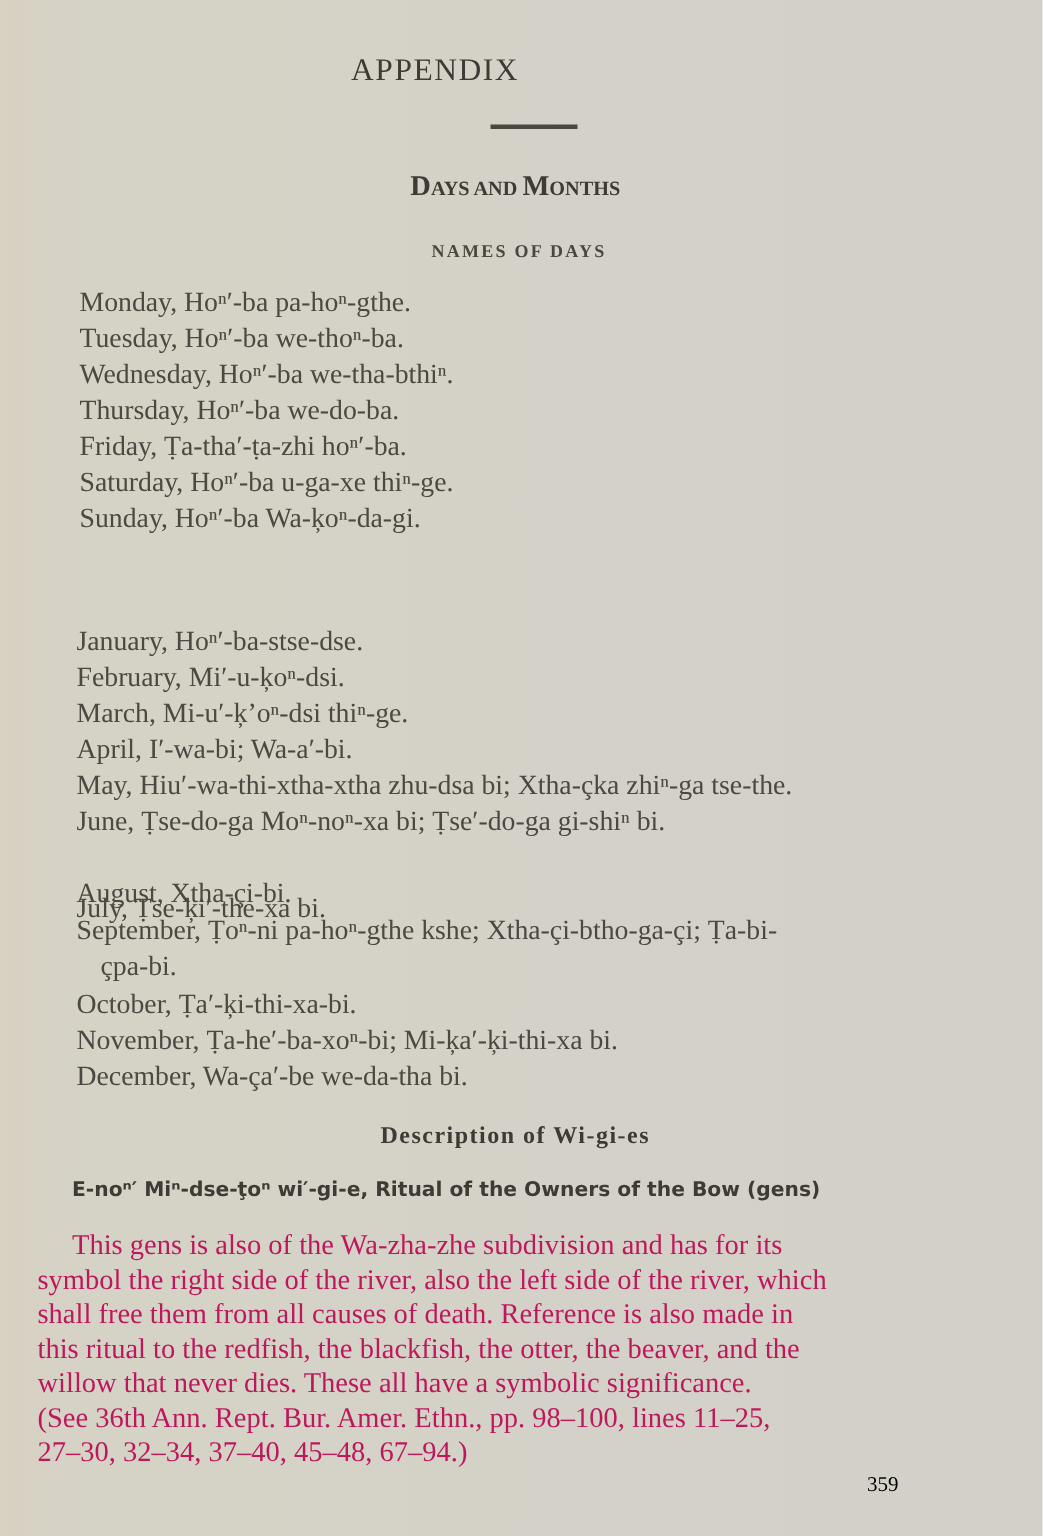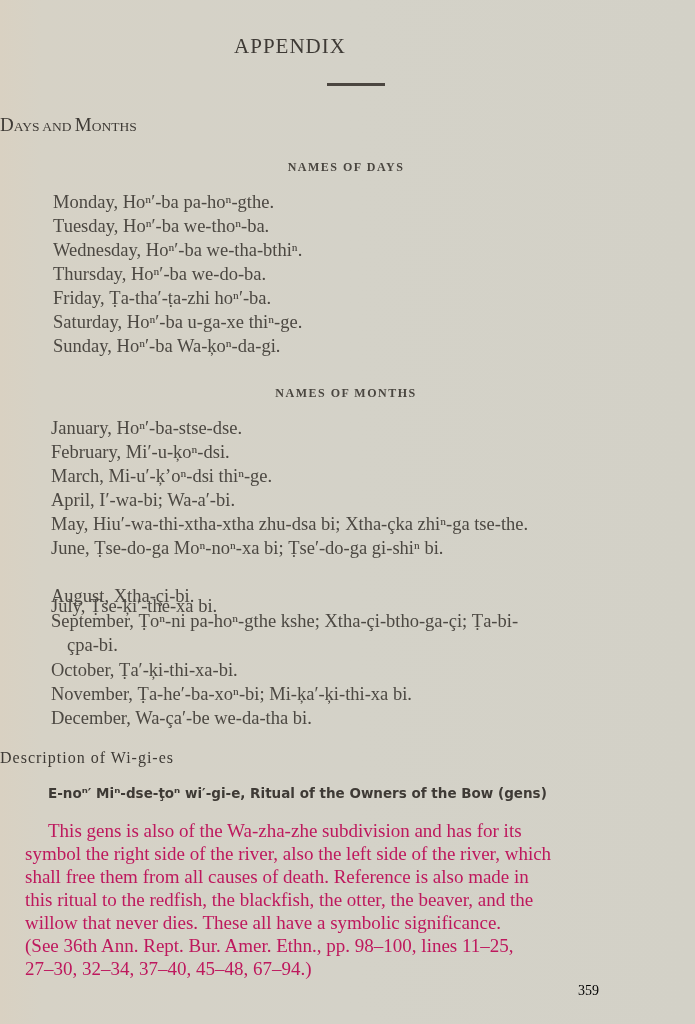--- a/index.html
+++ b/index.html
@@ -7,21 +7,21 @@
     width: 695px; height: 1024px; overflow: hidden;
     background: linear-gradient(90deg, #d9d1c2 0%, #d6d2c6 6%, #d4d2c8 50%, #d3d1c7 100%);
     font-family: "DejaVu Serif", "Liberation Serif", serif;
     color: #4a4640;
     position: relative;
   }
   .page { position: absolute; left: 0; top: 0; width: 695px; height: 1024px; }
   .abs { position: absolute; white-space: nowrap; }
   .appendix-title { left: 0; width: 580px; top: 34px; text-align: center; font-family: "Liberation Serif", serif; font-size: 21px; letter-spacing: 1px; color: #3e3a35; }
   .rule { left: 327px; top: 83px; width: 58px; height: 3px; background: #4b4640; }
-  .section-head { left: 0; width: 687px; font-family: "Liberation Serif", serif; color: #3e3a35; }
+  .section-head { left: 0; width: 687px; text-align: center; font-family: "Liberation Serif", serif; color: #3e3a35; font-weight: bold; }
   .sc-big { font-size: 19px; }
   .sc-small { font-size: 13.5px; text-transform: uppercase; }
   .sub-head { left: 2px; width: 688px; text-align: center; font-family: "Liberation Serif", serif; font-size: 12px; font-weight: bold; letter-spacing: 1.5px; color: #4a4640; }
   .entry { font-family: "Liberation Serif", serif; font-size: 18.5px; color: #4c4842; }
   .ritual-title { left: 48px; top: 785px; font-family: "DejaVu Sans", sans-serif; font-size: 13.5px; font-weight: bold; color: #3e3a35; }
   .para { font-family: "Liberation Serif", serif; font-size: 19px; color: #be185d; }
   .page-number { left: 578px; top: 983px; font-family: "Liberation Serif", serif; font-size: 14px; color: #000000; }
 </style>
 </head>
 <body>
@@ -40,21 +40,20 @@
   <div>
     <div class="abs entry" style="left:53px; top:192px;">Monday, Hoⁿ′-ba pa-hoⁿ-gthe.</div>
     <div class="abs entry" style="left:53px; top:216px;">Tuesday, Hoⁿ′-ba we-thoⁿ-ba.</div>
     <div class="abs entry" style="left:53px; top:240px;">Wednesday, Hoⁿ′-ba we-tha-bthiⁿ.</div>
     <div class="abs entry" style="left:53px; top:264px;">Thursday, Hoⁿ′-ba we-do-ba.</div>
     <div class="abs entry" style="left:53px; top:288px;">Friday, Ṭa-tha′-ṭa-zhi hoⁿ′-ba.</div>
     <div class="abs entry" style="left:53px; top:312px;text-align:right;">Saturday, Hoⁿ′-ba u-ga-xe thiⁿ-ge.</div>
     <div class="abs entry" style="left:53px; top:336px;">Sunday, Hoⁿ′-ba Wa-ķoⁿ-da-gi.</div>
   </div>
 
-  <div class="abs sub-head" style="top:386px;">NAMES OF MONTHS</div>
 
   <div>
     <div class="abs entry" style="left:51px; top:418px;">January, Hoⁿ′-ba-stse-dse.</div>
     <div class="abs entry" style="left:51px; top:442px;">February, Mi′-u-ķoⁿ-dsi.</div>
     <div class="abs entry" style="left:51px; top:466px;">March, Mi-u′-ķ’oⁿ-dsi thiⁿ-ge.</div>
     <div class="abs entry" style="left:51px; top:490px;">April, I′-wa-bi; Wa-a′-bi.</div>
     <div class="abs entry" style="left:51px; top:514px;">May, Hiu′-wa-thi-xtha-xtha zhu-dsa bi; Xtha-çka zhiⁿ-ga tse-the.</div>
     <div class="abs entry" style="left:51px; top:538px;">June, Ṭse-do-ga Moⁿ-noⁿ-xa bi; Ṭse′-do-ga gi-shiⁿ bi.</div>
     <div class="abs entry" style="left:51px; top:562px;margin-top:34px;">July, Ṭse-ķi′-the-xa bi.</div>
     <div class="abs entry" style="left:51px; top:586px;">August, Xtha-çi-bi.</div>

